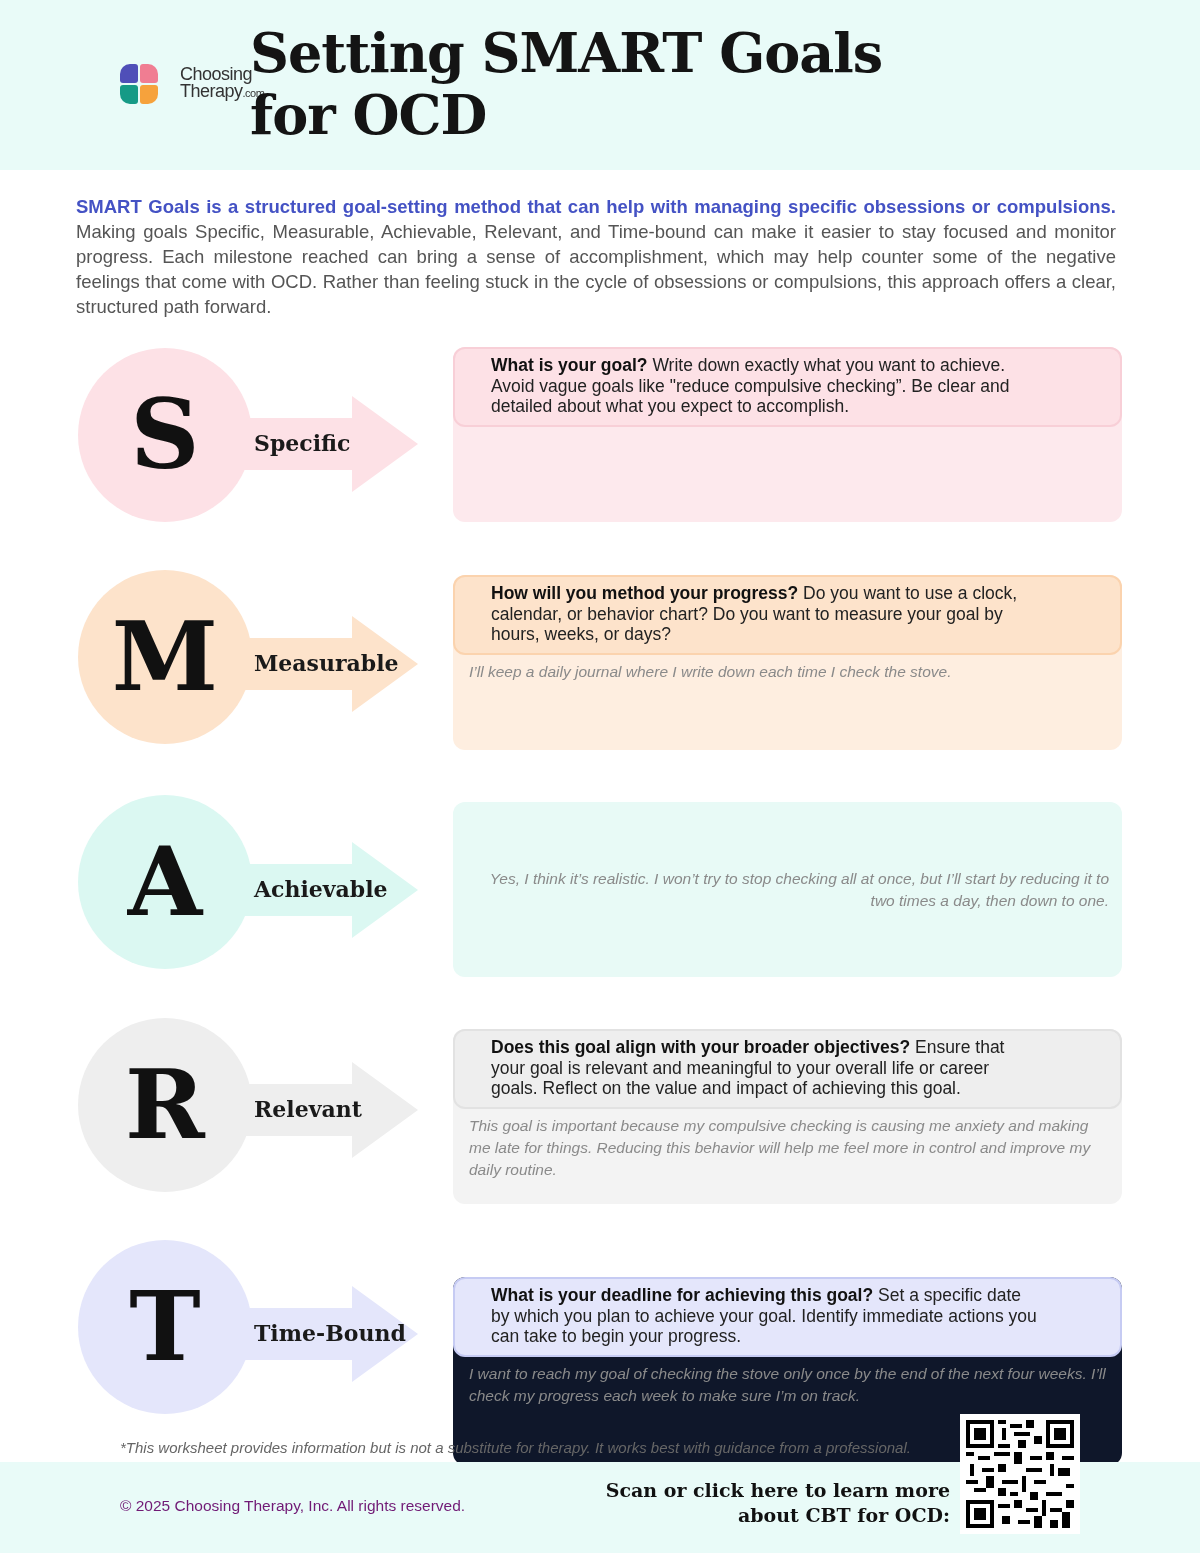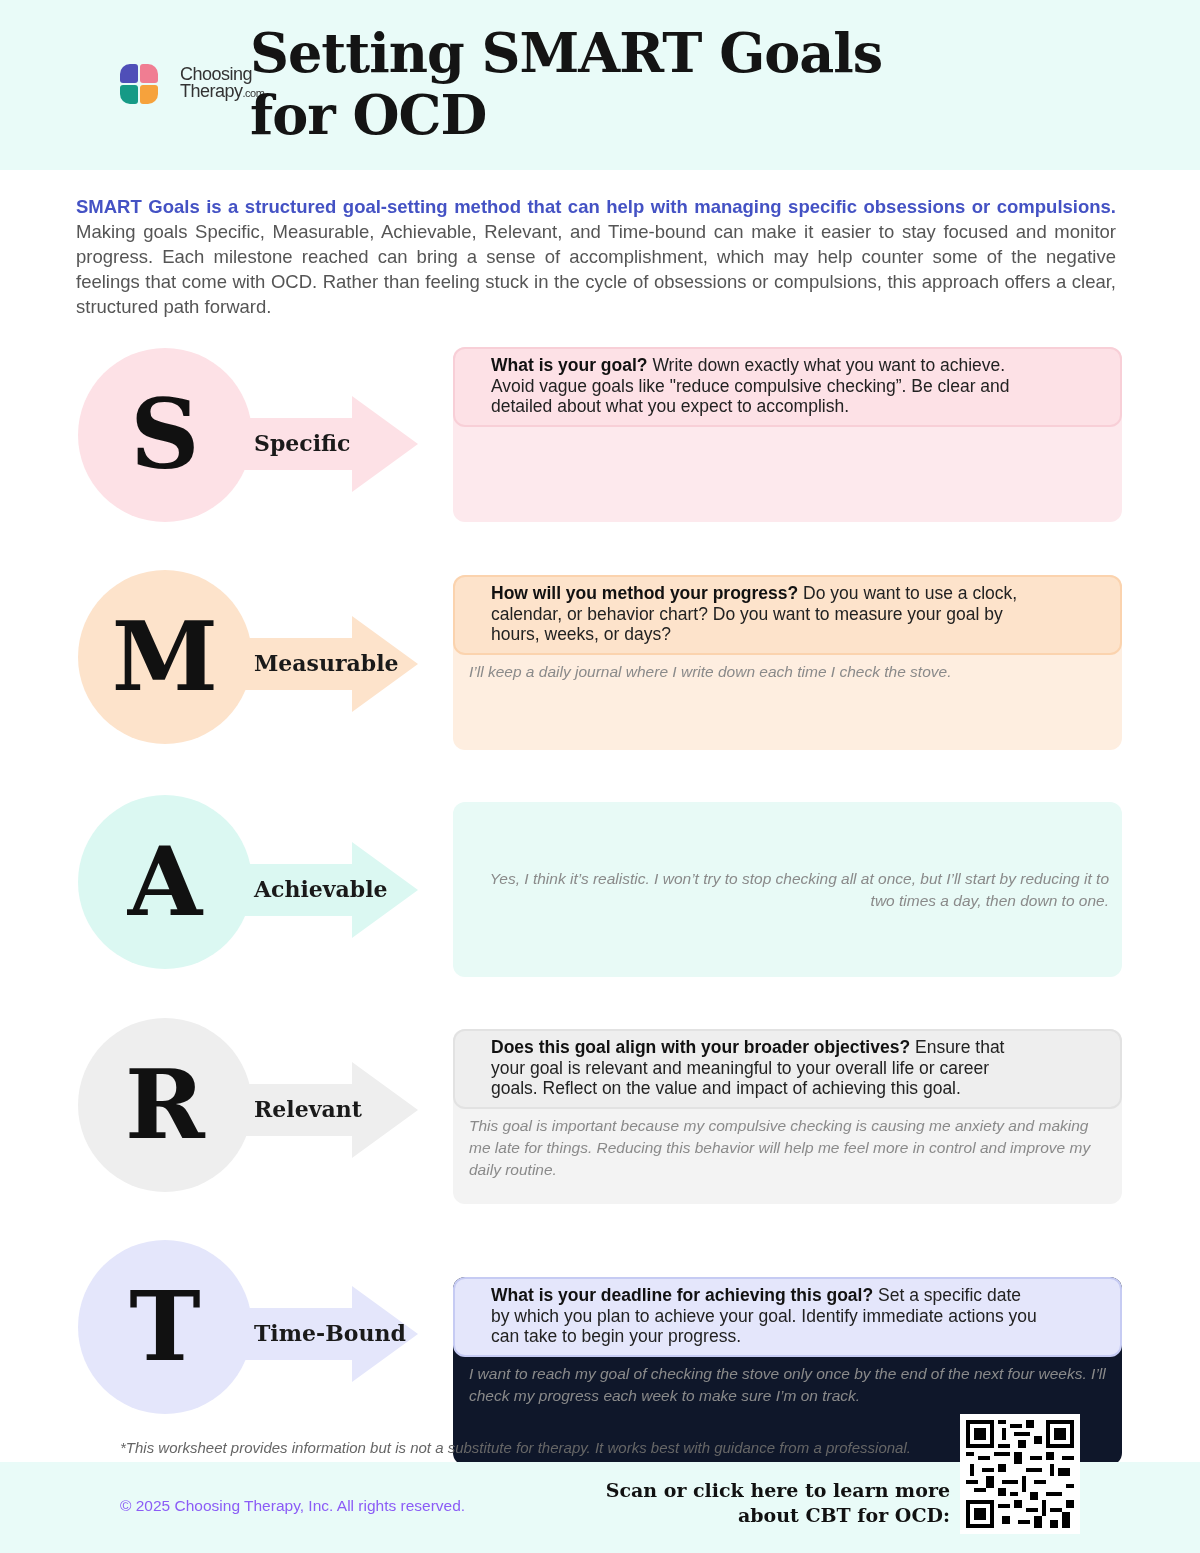--- a/index.html
+++ b/index.html
@@ -28,21 +28,21 @@
   .arrow svg { display: block; }
   .word { position: absolute; left: 254px; font-family: "DejaVu Serif", serif; font-weight: bold; font-size: 22px; color: #1a1a1a; }
 
   .card { position: absolute; left: 453px; width: 669px; border-radius: 12px; }
   .q { position: absolute; left: 0; top: 0; width: 669px; border-radius: 12px; border: 2px solid; padding: 6px 80px 8px 36px; font-size: 17.5px; line-height: 20.5px; color: #222; }
   .q b { color: #111; }
   .ans { position: absolute; left: 16px; width: 640px; font-style: italic; font-size: 15.5px; line-height: 22px; color: #8a8a8a; }
 
   .disclaimer { position: absolute; left: 120px; top: 1439px; font-style: italic; font-size: 15px; color: #666; }
   .footer { position: absolute; left: 0; top: 1462px; width: 1200px; height: 91px; background: #e9fbf8; }
-  .copyright { position: absolute; left: 120px; top: 1497px; font-size: 15.5px; color: #8b5cf6; }
+  .copyright { position: absolute; left: 120px; top: 1497px; font-size: 15.5px; color: #701a75; }
   .cta { position: absolute; left: 560px; width: 390px; top: 1478px; text-align: right; font-family: "DejaVu Serif", serif; font-weight: bold; font-size: 19px; line-height: 25px; color: #111; }
   .qr { position: absolute; left: 960px; top: 1414px; width: 120px; height: 120px; background: #fff; padding: 6px; }
   .qr svg { display: block; }
 </style>
 </head>
 <body>
 
 <div class="header">
   <div class="logo">
     <div class="logo-mark">

